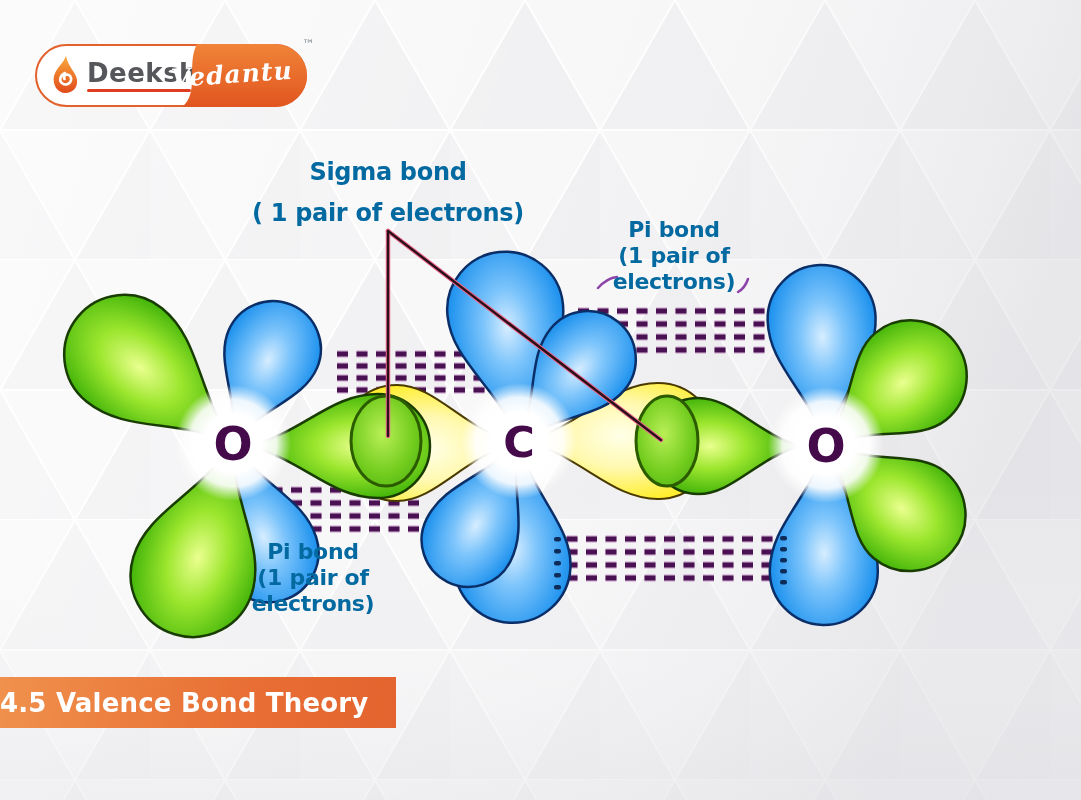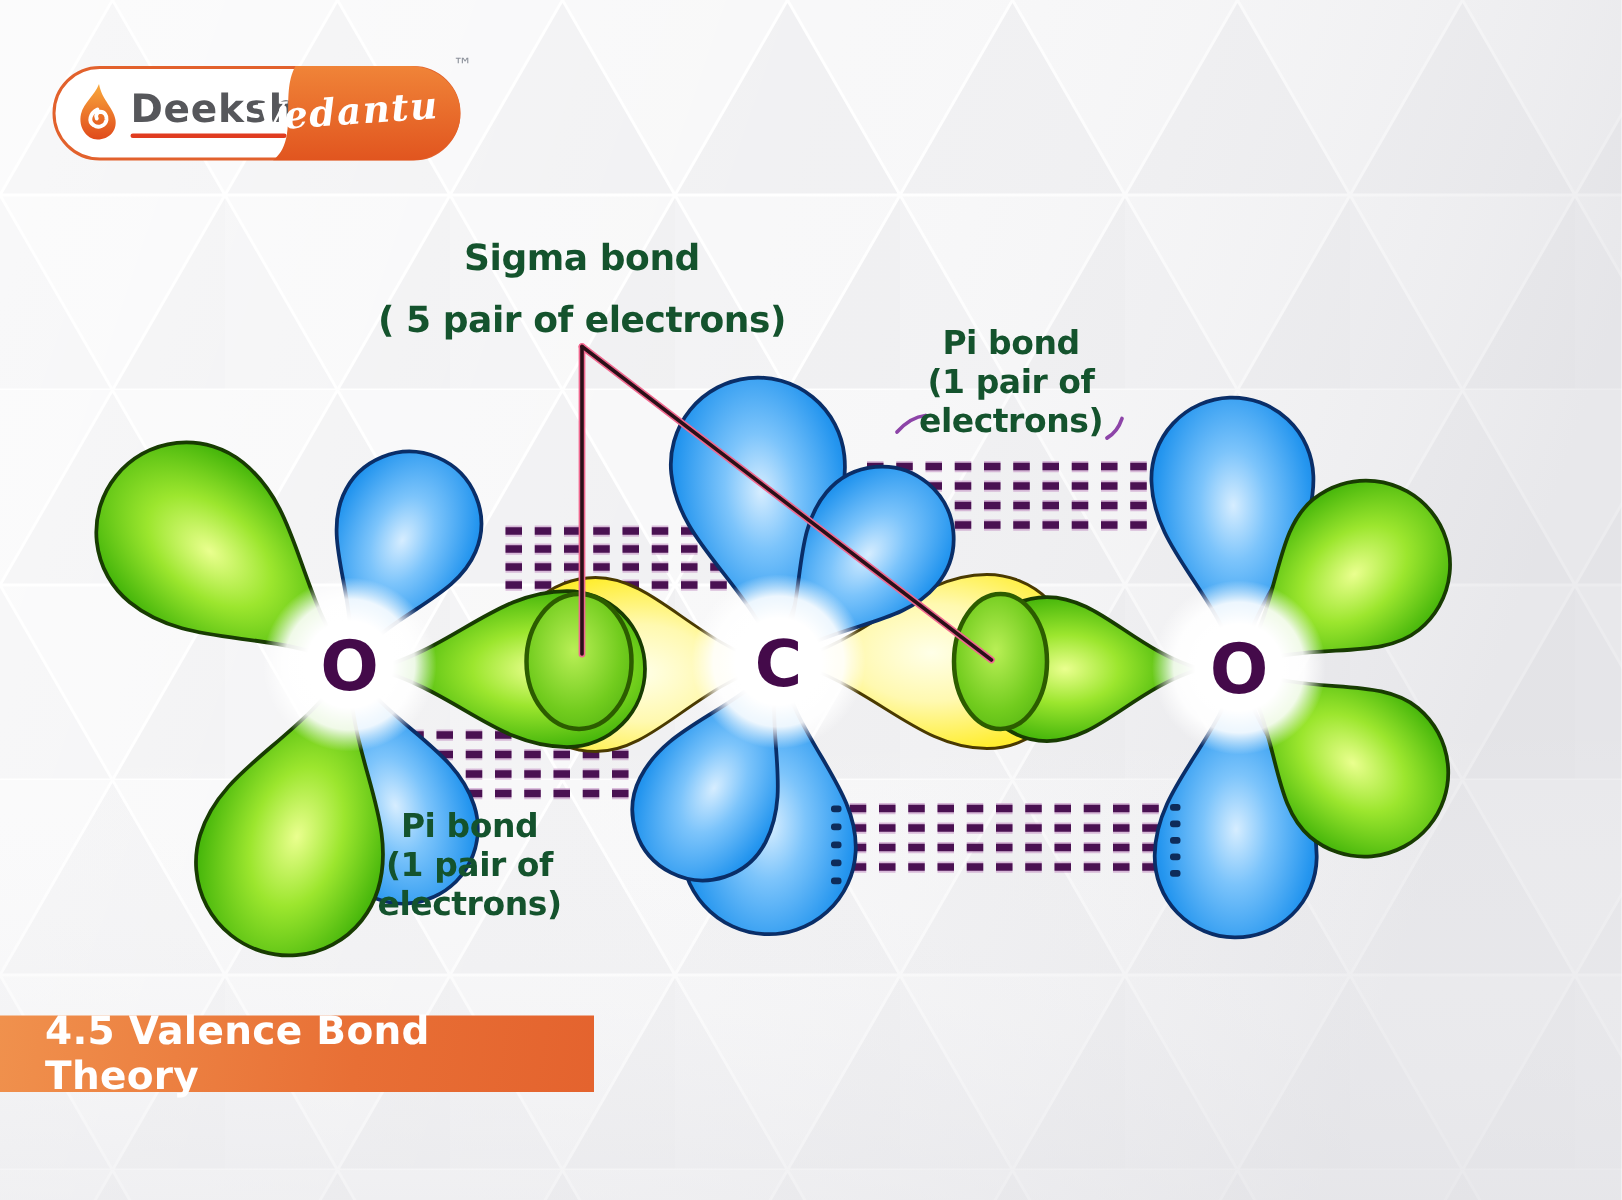--- a/index.html
+++ b/index.html
@@ -21,30 +21,30 @@
   .deeksha-underline{width:104px;height:3px;background:#e03c20;margin-top:3px;border-radius:2px;}
   .logo-right-svg{position:absolute;right:-2px;top:-2px;width:272px;height:63px;}
   .vedantu-text{
     position:absolute;right:16px;top:14px;width:118px;text-align:center;
     color:#ffffff;font-size:25px;font-weight:bold;font-style:italic;
     font-family:"DejaVu Serif","Liberation Serif",serif;
     transform:rotate(-4deg);letter-spacing:1px;z-index:2;
   }
   .tm{position:absolute;right:-10px;top:-9px;font-size:13px;color:#8d929b;z-index:3;}
   
-  .diagram-label{color:#14532d;font-weight:bold;text-align:center;z-index:20;}
+  .diagram-label{color:#0369a1;font-weight:bold;text-align:center;z-index:20;}
   .sigma-label{left:218px;top:152px;width:340px;font-size:24px;line-height:41px;letter-spacing:-0.3px;}
   .pi-label{font-size:22px;line-height:26px;letter-spacing:-0.3px;text-align:center;}
   .pi-top{left:584px;top:217px;width:180px;}
   .pi-bottom{left:223px;top:539px;width:180px;}
   
   .footer-banner{
     left:0;top:677px;width:396px;height:51px;z-index:30;
     background:linear-gradient(100deg,#f0914d 0%,#e86f35 60%,#e4632e 100%);
-    display:flex;align-items:center;box-sizing:border-box;padding-left:30px;
+    display:flex;align-items:center;box-sizing:border-box;
   }
   .footer-title{color:#ffffff;font-size:26px;font-weight:bold;letter-spacing:0.2px;}
   
   .scene{left:0;top:0;z-index:10;}
 </style>
 </head>
 <body>
 
 <svg class="abs scene" width="1081" height="800" viewBox="0 0 1081 800">
   <defs>
@@ -236,21 +236,21 @@
       <span class="deeksha-text">Deeksha</span>
       <span class="deeksha-underline"></span>
     </div>
   </div>
   <span class="vedantu-text">Vedantu</span>
   <span class="tm">™</span>
 </div>
 
 <div class="abs diagram-label sigma-label">
   <div>Sigma bond</div>
-  <div>( 5 pair of electrons)</div>
+  <div>( 1 pair of electrons)</div>
 </div>
 
 <div class="abs diagram-label pi-label pi-top">
   <div>Pi bond</div>
   <div>(1 pair of</div>
   <div>electrons)</div>
 </div>
 
 <div class="abs diagram-label pi-label pi-bottom">
   <div>Pi bond</div>

